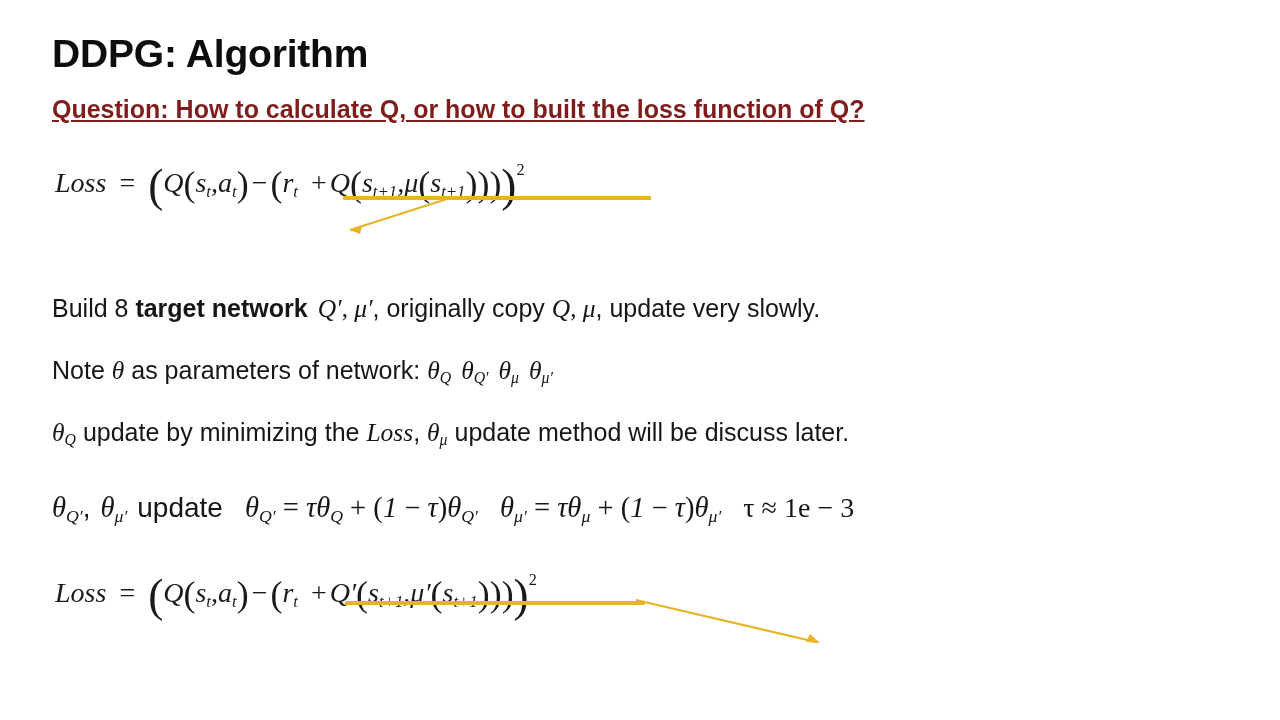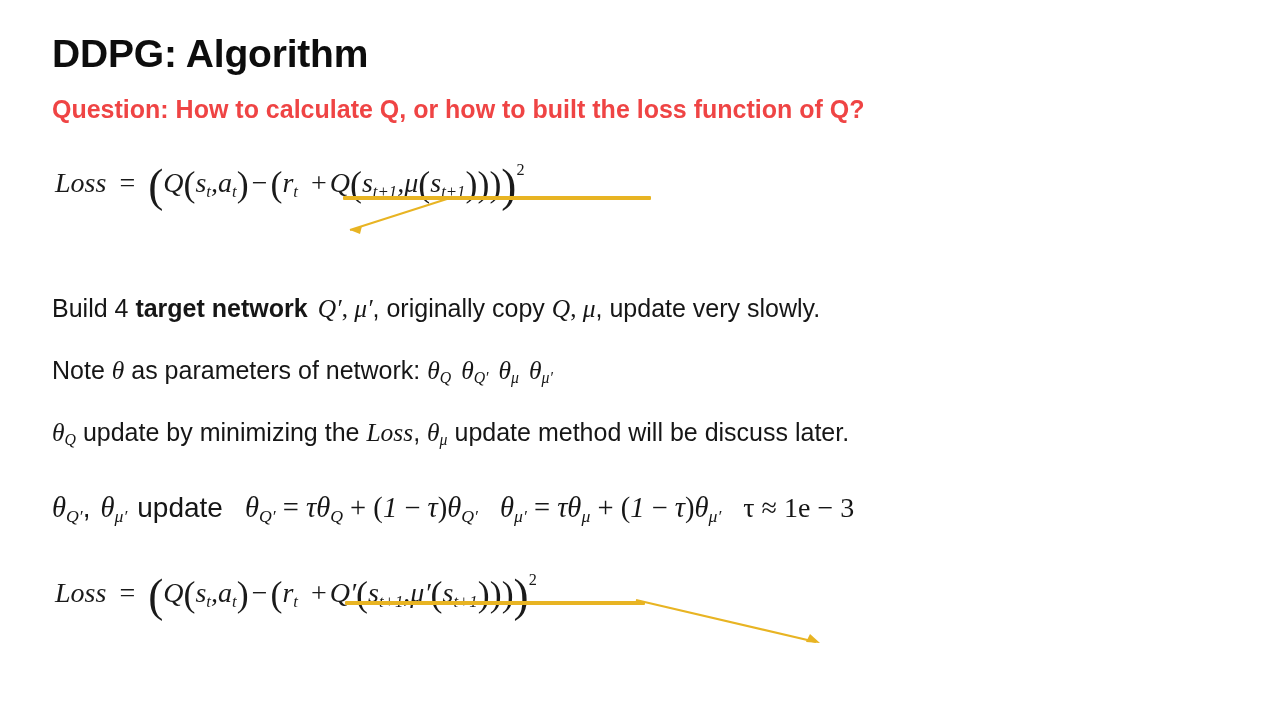--- a/index.html
+++ b/index.html
@@ -32,22 +32,23 @@
     white-space: nowrap;
   }
 
   
   .question-line {
     position: absolute;
     left: 52px;
     top: 95px;
     font-size: 25px;
     font-weight: bold;
-    color: #ef4444;
+    color: #7f1d1d;
     white-space: nowrap;
+    text-decoration: underline;
   }
 
   
   .body-line {
     position: absolute;
     left: 52px;
     font-size: 25px;
     font-weight: normal;
     color: #161616;
     white-space: nowrap;
@@ -137,21 +138,21 @@
   </div>
 
   <div class="hl-underline" style="left:343px; top:196px; width:308px;"></div>
   <svg class="arrow-svg" style="left:330px; top:190px;" width="130" height="50">
     <line x1="120" y1="8" x2="20" y2="40" stroke="#e8b423" stroke-width="2.2"></line>
     <polygon points="20,40 32,36 30,44" fill="#e8b423"></polygon>
   </svg>
 
 
   <div class="body-line" style="top:294px;">
-    <span>Build 4 </span><b>target network</b><span class="gap-sm"></span><span class="m">Q′</span><span class="mr">, </span><span class="m">μ′</span><span>, originally copy </span><span class="m">Q</span><span class="mr">, </span><span class="m">μ</span><span>, update very slowly.</span>
+    <span>Build 8 </span><b>target network</b><span class="gap-sm"></span><span class="m">Q′</span><span class="mr">, </span><span class="m">μ′</span><span>, originally copy </span><span class="m">Q</span><span class="mr">, </span><span class="m">μ</span><span>, update very slowly.</span>
   </div>
 
   <div class="body-line" style="top:356px;">
     <span>Note </span><span class="m">θ</span><span> as parameters of network: </span><span class="m">θ<span class="sub">Q</span></span><span class="gap-sm"></span><span class="m">θ<span class="sub">Q′</span></span><span class="gap-sm"></span><span class="m">θ<span class="sub">μ</span></span><span class="gap-sm"></span><span class="m">θ<span class="sub">μ′</span></span>
   </div>
 
   <div class="body-line" style="top:418px;">
     <span class="m">θ<span class="sub">Q</span></span><span> update by minimizing the </span><span class="m">Loss</span><span>, </span><span class="m">θ<span class="sub">μ</span></span><span> update method will be discuss later.</span>
   </div>
 

